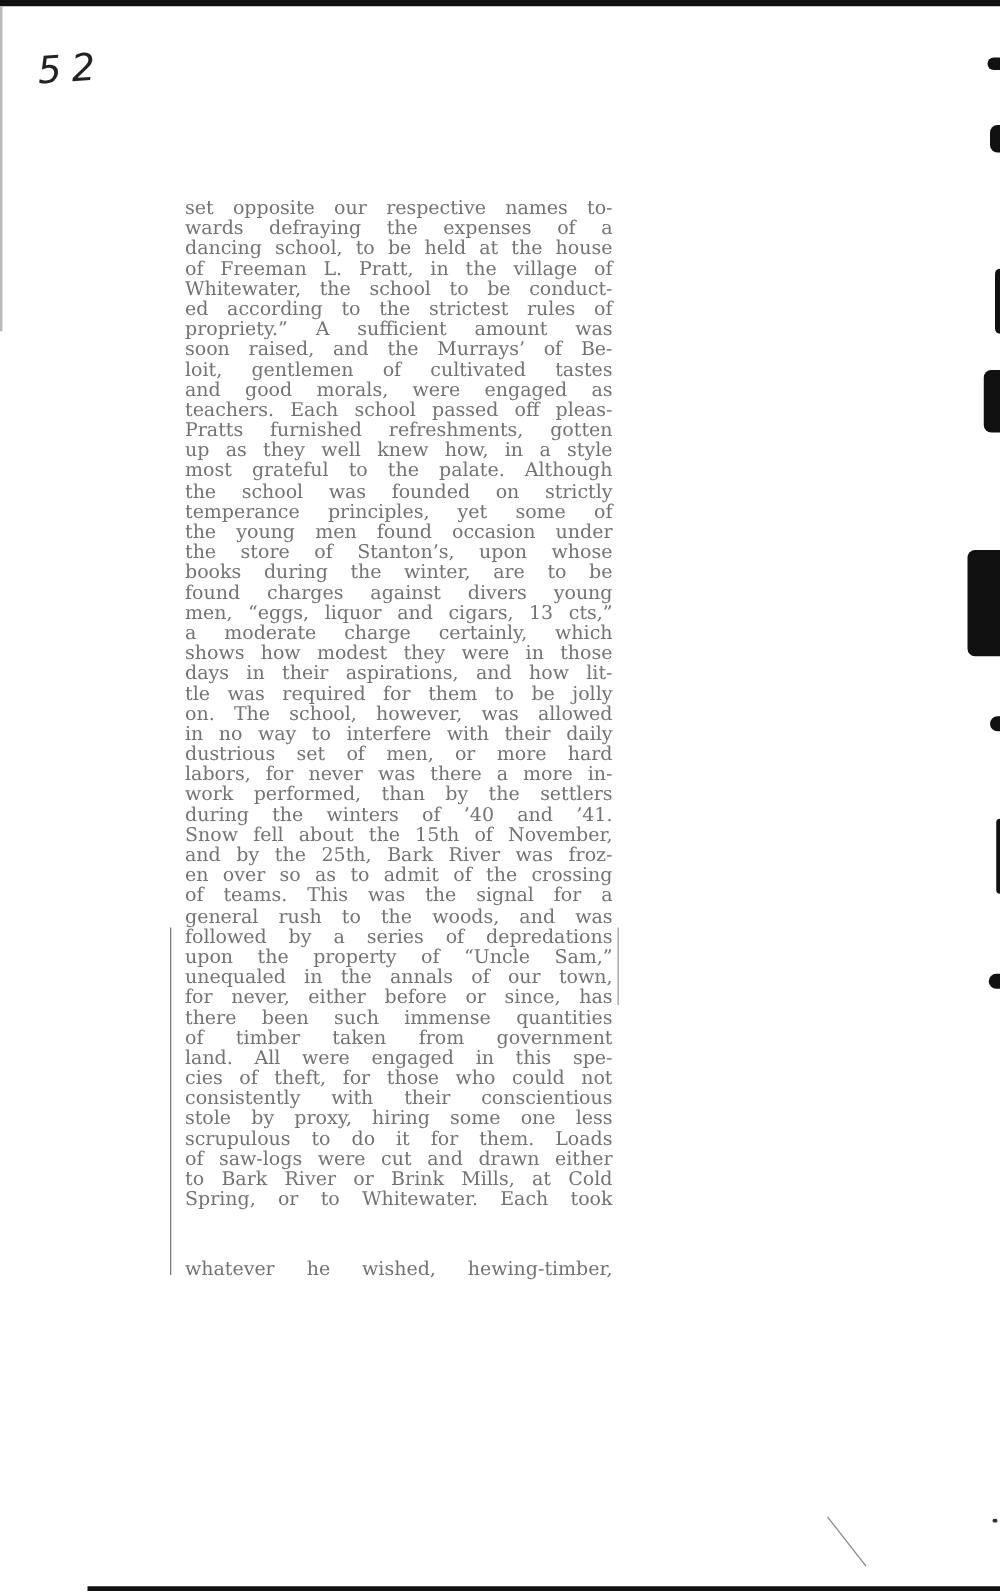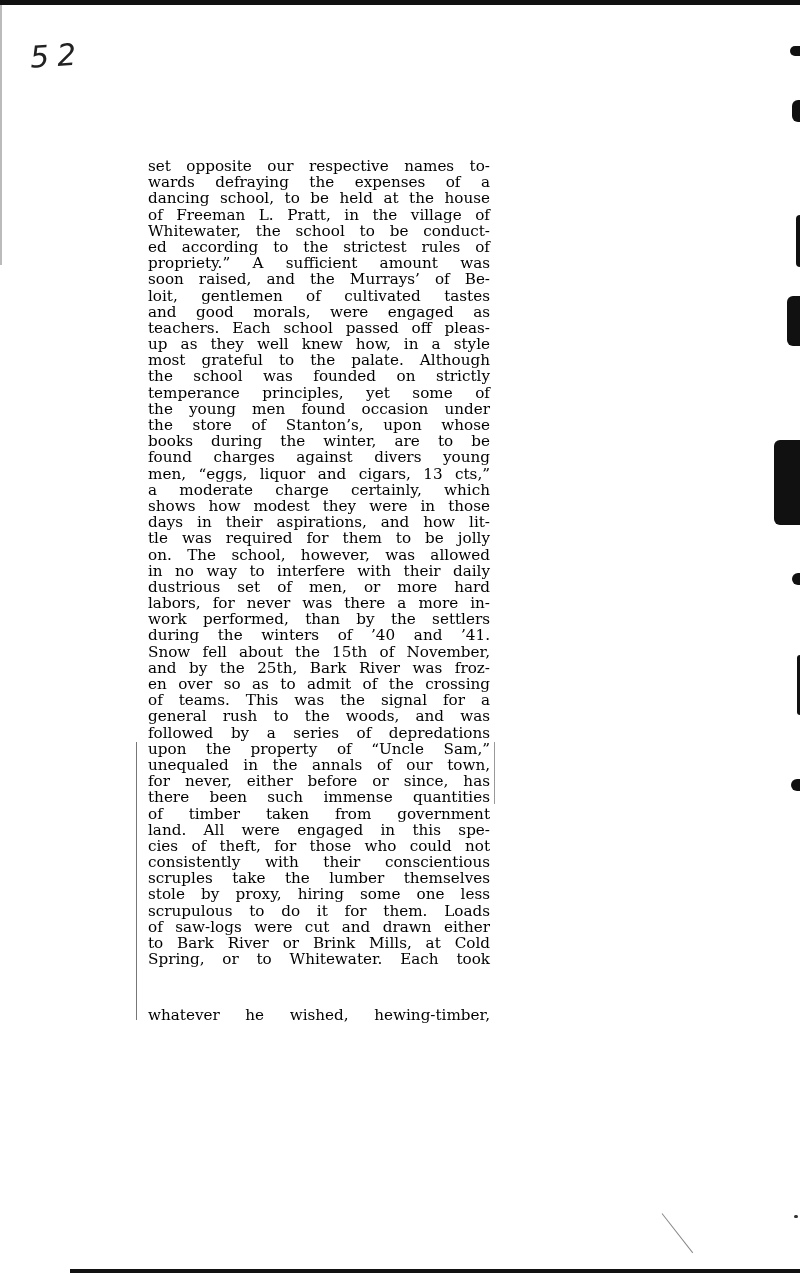--- a/index.html
+++ b/index.html
@@ -51,21 +51,21 @@
     width: 342px;
   }
   .line {
     display: block;
     height: 16.2px;
     line-height: 16.2px;
     font-size: 15.2px;
     white-space: nowrap;
     text-align: justify;
     text-align-last: justify;
-    color: #000000;
+    color: #737373;
   }
   .line.last {
     text-align-last: justify;
     margin-top: 40px;
   }
   .rule-left {
     position: absolute;
     left: 136px;
     top: 742px;
     width: 1px;
@@ -132,20 +132,21 @@
   <span class="line">wards defraying the expenses of a</span>
   <span class="line">dancing school, to be held at the house</span>
   <span class="line">of Freeman L. Pratt, in the village of</span>
   <span class="line">Whitewater, the school to be conduct-</span>
   <span class="line">ed according to the strictest rules of</span>
   <span class="line">propriety.” A sufficient amount was</span>
   <span class="line">soon raised, and the Murrays’ of Be-</span>
   <span class="line">loit, gentlemen of cultivated tastes</span>
   <span class="line">and good morals, were engaged as</span>
   <span class="line">teachers. Each school passed off pleas-</span>
+  <span class="line">Pratts furnished refreshments, gotten</span>
   <span class="line">up as they well knew how, in a style</span>
   <span class="line">most grateful to the palate. Although</span>
   <span class="line">the school was founded on strictly</span>
   <span class="line">temperance principles, yet some of</span>
   <span class="line">the young men found occasion under</span>
   <span class="line">the store of Stanton’s, upon whose</span>
   <span class="line">books during the winter, are to be</span>
   <span class="line">found charges against divers young</span>
   <span class="line">men, “eggs, liquor and cigars, 13 cts,”</span>
   <span class="line">a moderate charge certainly, which</span>
@@ -165,20 +166,19 @@
   <span class="line">general rush to the woods, and was</span>
   <span class="line">followed by a series of depredations</span>
   <span class="line">upon the property of “Uncle Sam,”</span>
   <span class="line">unequaled in the annals of our town,</span>
   <span class="line">for never, either before or since, has</span>
   <span class="line">there been such immense quantities</span>
   <span class="line">of timber taken from government</span>
   <span class="line">land. All were engaged in this spe-</span>
   <span class="line">cies of theft, for those who could not</span>
   <span class="line">consistently with their conscientious</span>
-  <span class="line">scruples take the lumber themselves</span>
   <span class="line">stole by proxy, hiring some one less</span>
   <span class="line">scrupulous to do it for them. Loads</span>
   <span class="line">of saw-logs were cut and drawn either</span>
   <span class="line">to Bark River or Brink Mills, at Cold</span>
   <span class="line">Spring, or to Whitewater. Each took</span>
   <span class="line last">whatever he wished, hewing-timber,</span>
 </div>
 
 </body></html>

